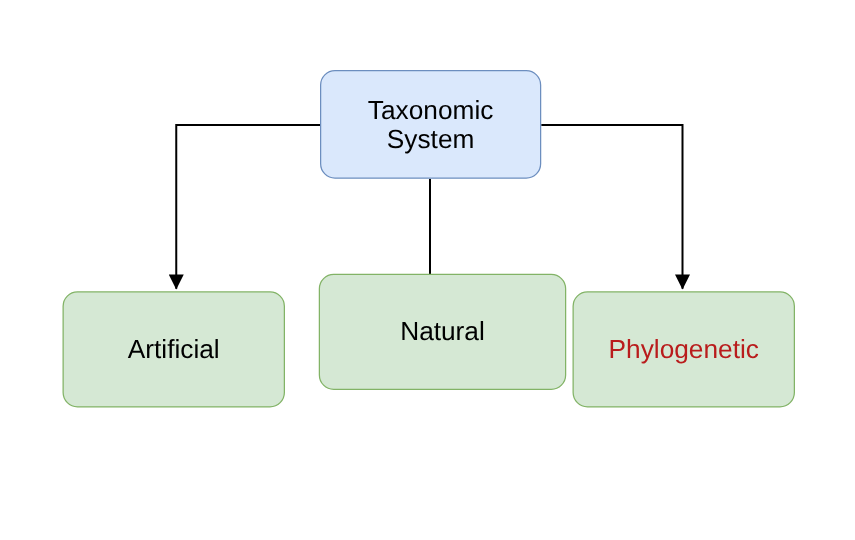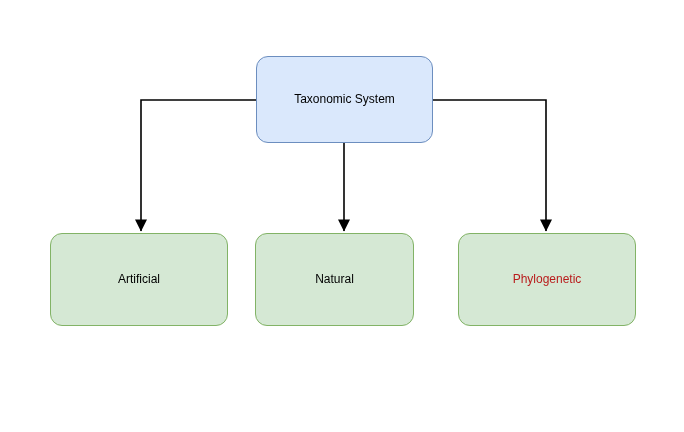--- a/index.html
+++ b/index.html
@@ -26,27 +26,27 @@
     position: absolute;
     box-sizing: border-box;
     border: 1.5px solid #82b366;
     border-radius: 12px;
     background: #d5e8d4;
     display: flex;
     align-items: center;
     justify-content: center;
     text-align: center;
     color: #000000;
-    font-size: 12px;
+    font-size: 21px;
     line-height: 23px;
   }
   .node-root     { left: 256px; top: 56px;  width: 177px; height: 87px; }
   .node-root .label { display: inline-block; max-width: 120px; }
   .node-child-0  { left: 50px;  top: 233px; width: 178px; height: 93px; }
-  .node-child-1  { left: 255px; top: 233px; width: 159px; height: 93px; text-align: center; }
+  .node-child-1  { left: 255px; top: 219px; width: 198px; height: 93px; text-align: center; }
   .node-child-2  { left: 458px; top: 233px; width: 178px; height: 93px; }
 </style>
 </head>
 <body>
 
 <div class="canvas">
 
   <svg class="edges" width="684" height="432" viewBox="0 0 684 432" xmlns="http://www.w3.org/2000/svg">
     <defs>
       <marker id="arrowhead" viewBox="0 0 10 10" refX="9.5" refY="5" markerWidth="14" markerHeight="12" orient="auto" markerUnits="userSpaceOnUse">

